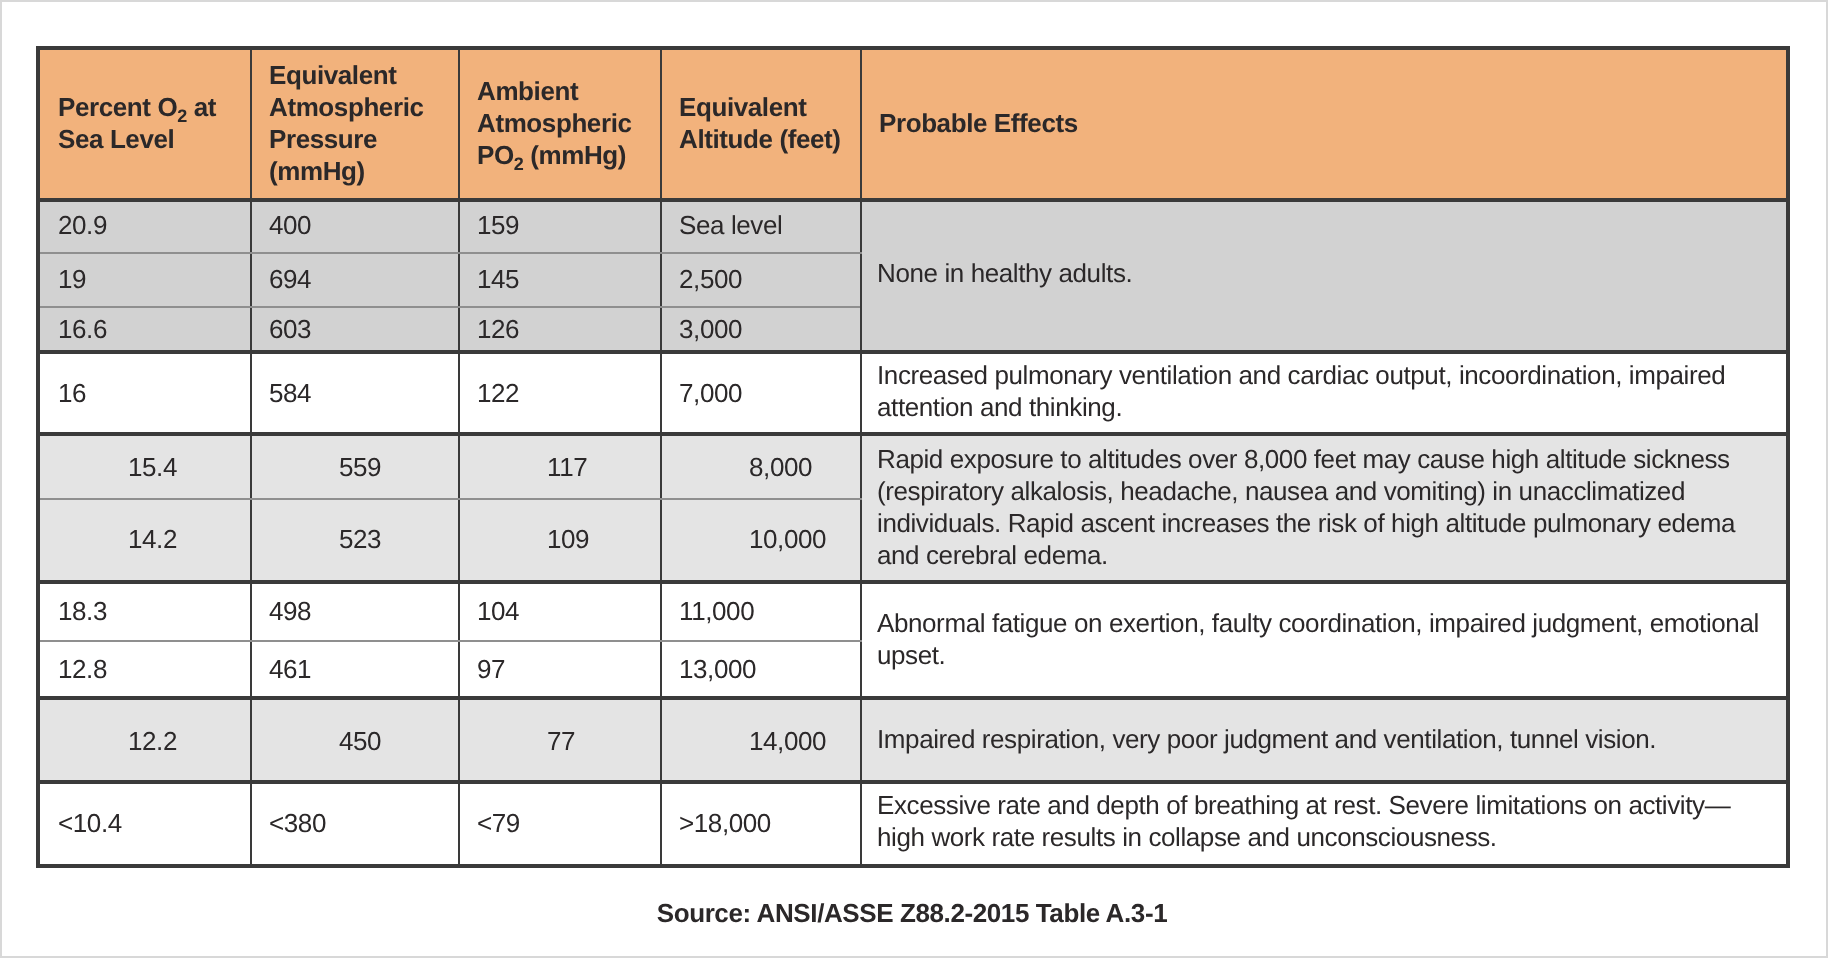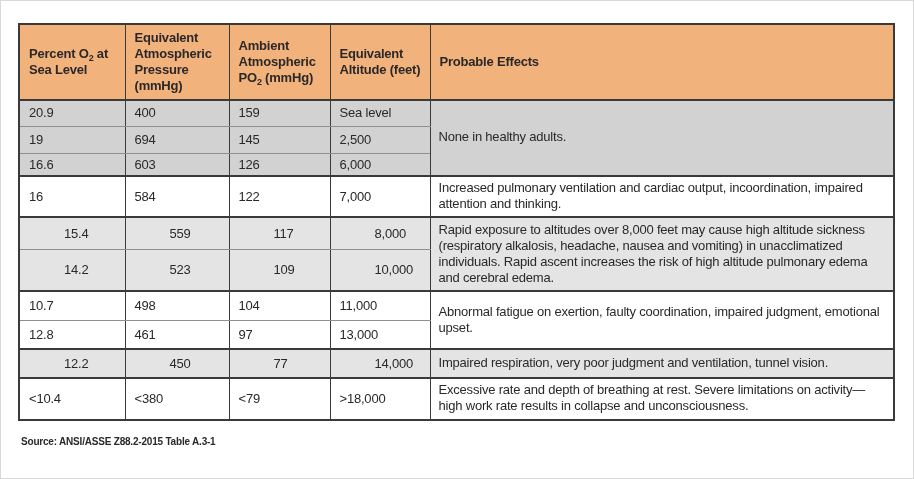--- a/index.html
+++ b/index.html
@@ -62,24 +62,25 @@
   }
   .o2-table tbody tr.group-start td { border-top: 2px solid var(--border-dark); }
   .o2-table tbody td.effects {
     line-height: 1.24;
     padding: 3px 8px 4px 8px;
   }
   tr.shade-dark td  { background: var(--row-dark); }
   tr.shade-light td { background: var(--row-light); padding-left: 44px; }
   tr.shade-white td { background: var(--row-white); }
   .source-line {
-    font-size: 10px;
+    font-size: 13px;
     font-weight: bold;
     letter-spacing: -0.2px;
     margin: 15px 0 0 3px;
+    text-align: center;
   }
 </style>
 </head>
 <body>
 
 <div class="page">
 
   <table class="o2-table">
     <colgroup>
       <col style="width:106px">
@@ -108,21 +109,21 @@
       <tr class="shade-dark" style="height:27px">
         <td>19</td>
         <td>694</td>
         <td>145</td>
         <td>2,500</td>
       </tr>
       <tr class="shade-dark" style="height:23px">
         <td>16.6</td>
         <td>603</td>
         <td>126</td>
-        <td>6,000</td>
+        <td>3,000</td>
       </tr>
       <tr class="shade-white group-start" style="height:41px">
         <td>16</td>
         <td>584</td>
         <td>122</td>
         <td>7,000</td>
         <td class="effects">Increased pulmonary ventilation and cardiac output, incoordination, impaired attention and thinking.</td>
       </tr>
       <tr class="shade-light group-start" style="height:32px">
         <td>15.4</td>
@@ -131,33 +132,33 @@
         <td>8,000</td>
         <td class="effects" rowspan="2">Rapid exposure to altitudes over 8,000 feet may cause high altitude sickness (respiratory alkalosis, headache, nausea and vomiting) in unacclimatized individuals. Rapid ascent increases the risk of high altitude pulmonary edema and cerebral edema.</td>
       </tr>
       <tr class="shade-light" style="height:42px">
         <td>14.2</td>
         <td>523</td>
         <td>109</td>
         <td>10,000</td>
       </tr>
       <tr class="shade-white group-start" style="height:29px">
-        <td>10.7</td>
+        <td>18.3</td>
         <td>498</td>
         <td>104</td>
         <td>11,000</td>
         <td class="effects" rowspan="2">Abnormal fatigue on exertion, faulty coordination, impaired judgment, emotional upset.</td>
       </tr>
       <tr class="shade-white" style="height:29px">
         <td>12.8</td>
         <td>461</td>
         <td>97</td>
         <td>13,000</td>
       </tr>
-      <tr class="shade-light group-start" style="height:29px">
+      <tr class="shade-light group-start" style="height:42px">
         <td>12.2</td>
         <td>450</td>
         <td>77</td>
         <td>14,000</td>
         <td class="effects">Impaired respiration, very poor judgment and ventilation, tunnel vision.</td>
       </tr>
       <tr class="shade-white group-start" style="height:41px">
         <td>&lt;10.4</td>
         <td>&lt;380</td>
         <td>&lt;79</td>

